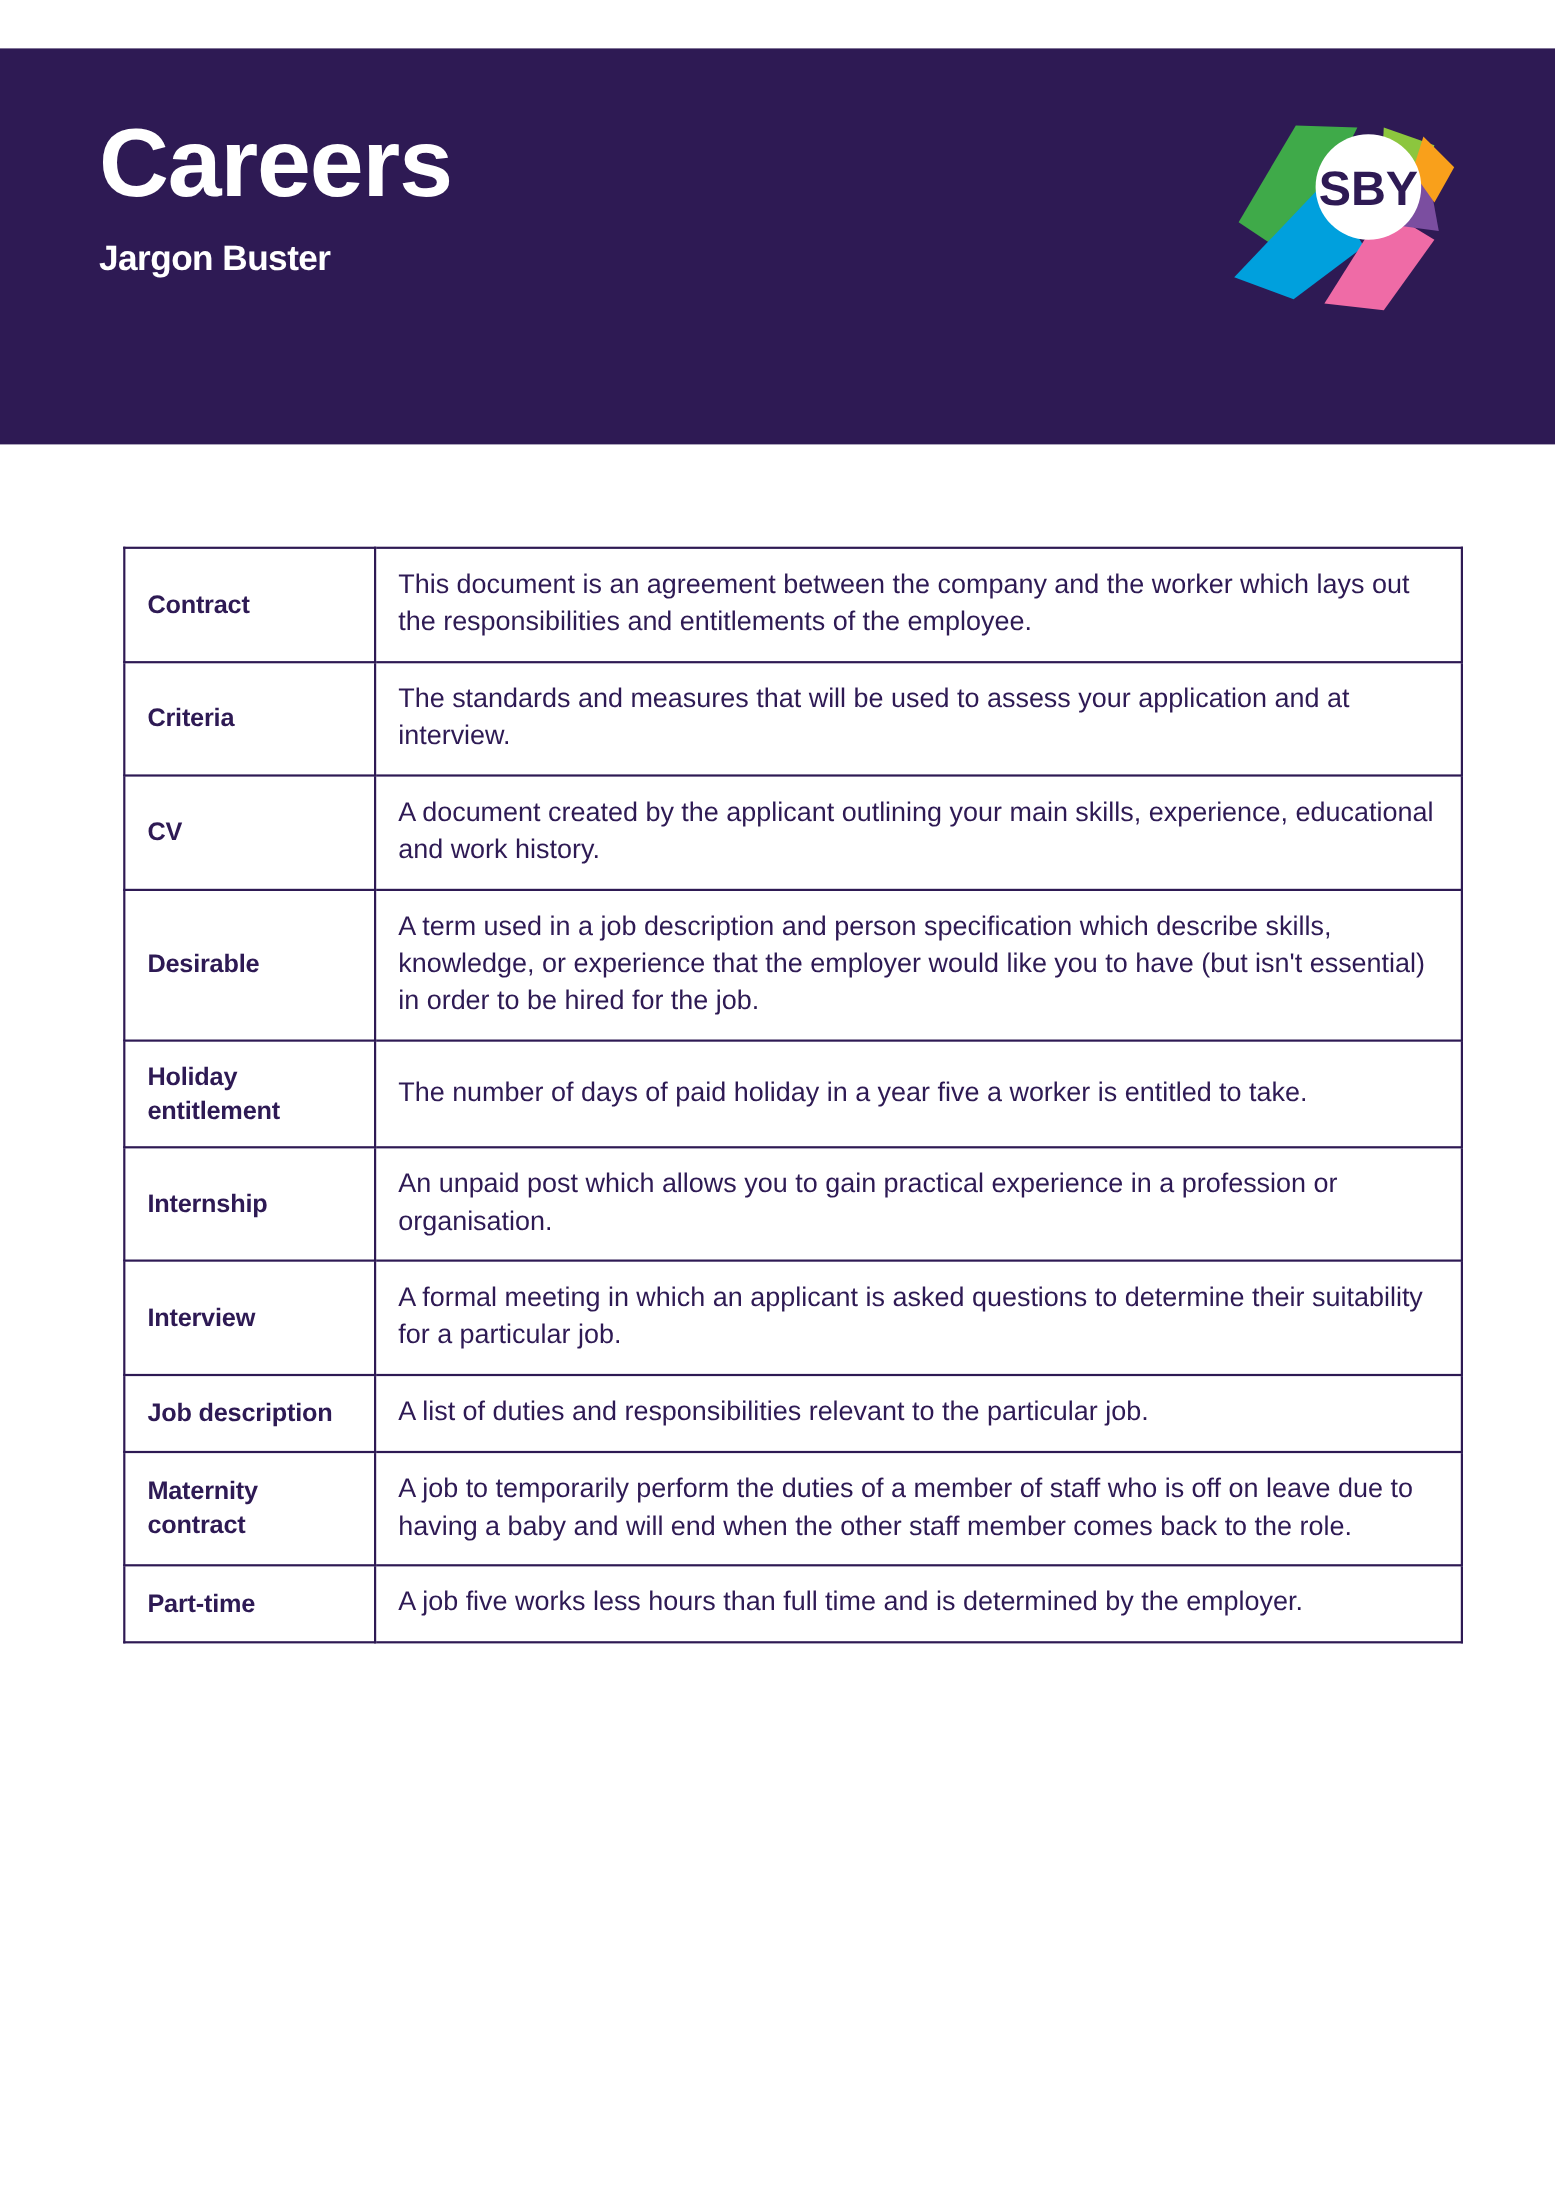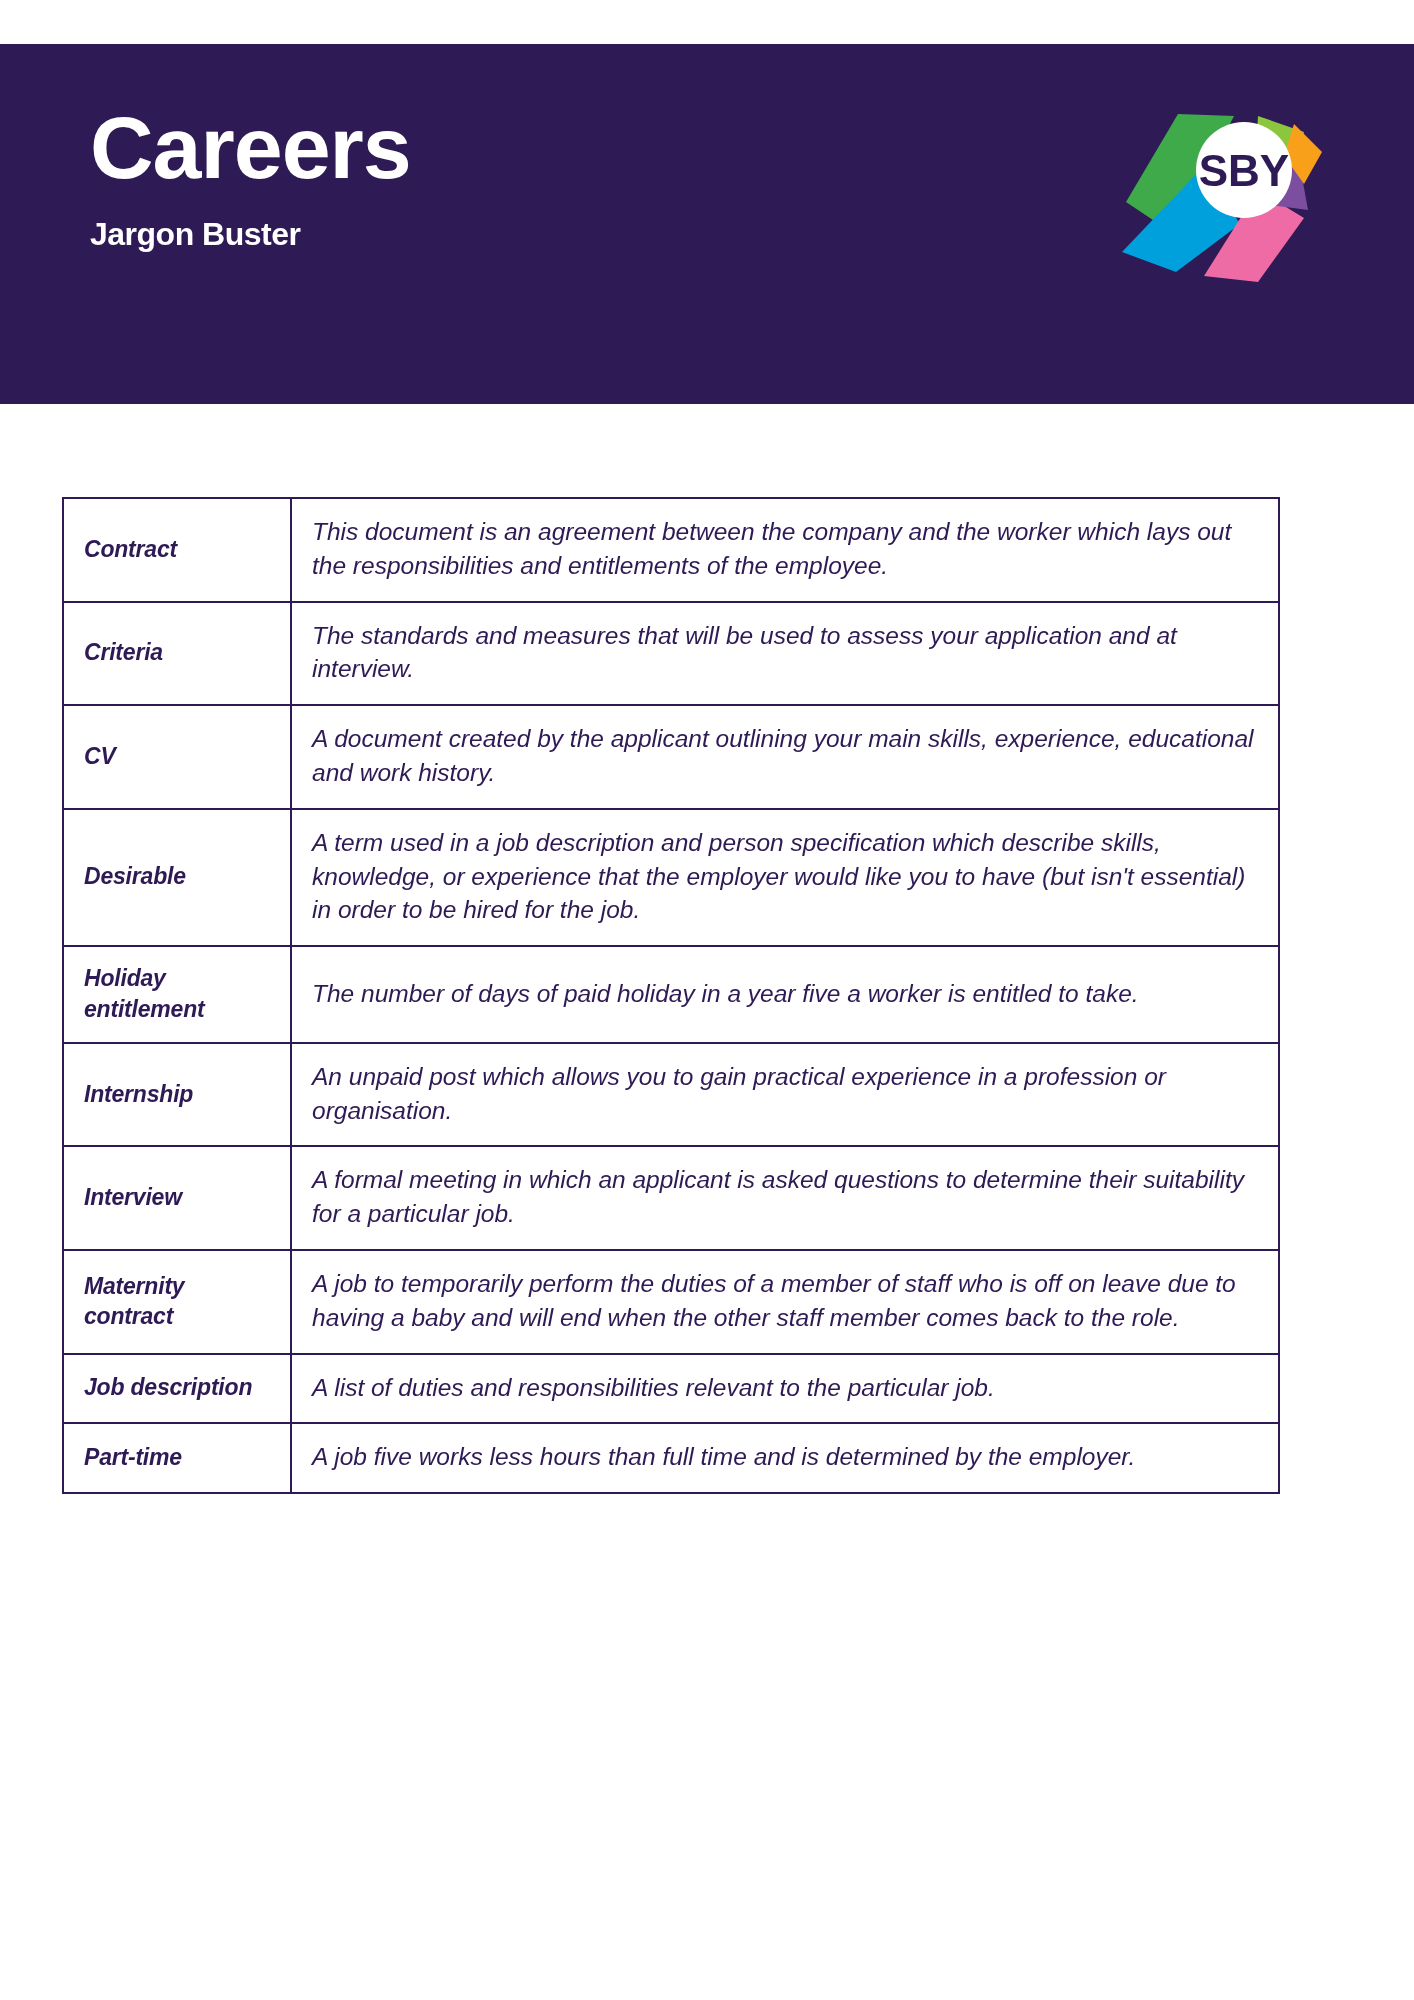--- a/index.html
+++ b/index.html
@@ -45,23 +45,22 @@
   .logo {
     position: absolute;
     right: 86px;
     top: 62px;
     width: 220px;
     height: 190px;
   }
 
   
   .table-wrap {
-    padding: 93px 98px 0 62px;
+    padding: 93px 98px 0 112px;
     box-sizing: border-box;
-    font-style: italic;
   }
   table.jargon {
     border-collapse: collapse;
     width: 1218px;
     table-layout: fixed;
   }
   table.jargon td {
     border: 2px solid #2e1a54;
     vertical-align: middle;
     padding: 16px 20px 18px 20px;
@@ -135,26 +134,26 @@
       </tr>
       <tr>
         <td class="term">Internship</td>
         <td class="definition">An unpaid post which allows you to gain practical experience in a profession or organisation.</td>
       </tr>
       <tr>
         <td class="term">Interview</td>
         <td class="definition">A formal meeting in which an applicant is asked questions to determine their suitability for a particular job.</td>
       </tr>
       <tr>
+        <td class="term">Job description</td>
+        <td class="definition">A list of duties and responsibilities relevant to the particular job.</td>
+      </tr>
+      <tr>
         <td class="term">Maternity contract</td>
         <td class="definition">A job to temporarily perform the duties of a member of staff who is off on leave due to having a baby and will end when the other staff member comes back to the role.</td>
-      </tr>
-      <tr>
-        <td class="term">Job description</td>
-        <td class="definition">A list of duties and responsibilities relevant to the particular job.</td>
       </tr>
       <tr>
         <td class="term">Part-time</td>
         <td class="definition">A job five works less hours than full time and is determined by the employer.</td>
       </tr>
     </tbody>
   </table>
 </div>
 
 </body></html>

